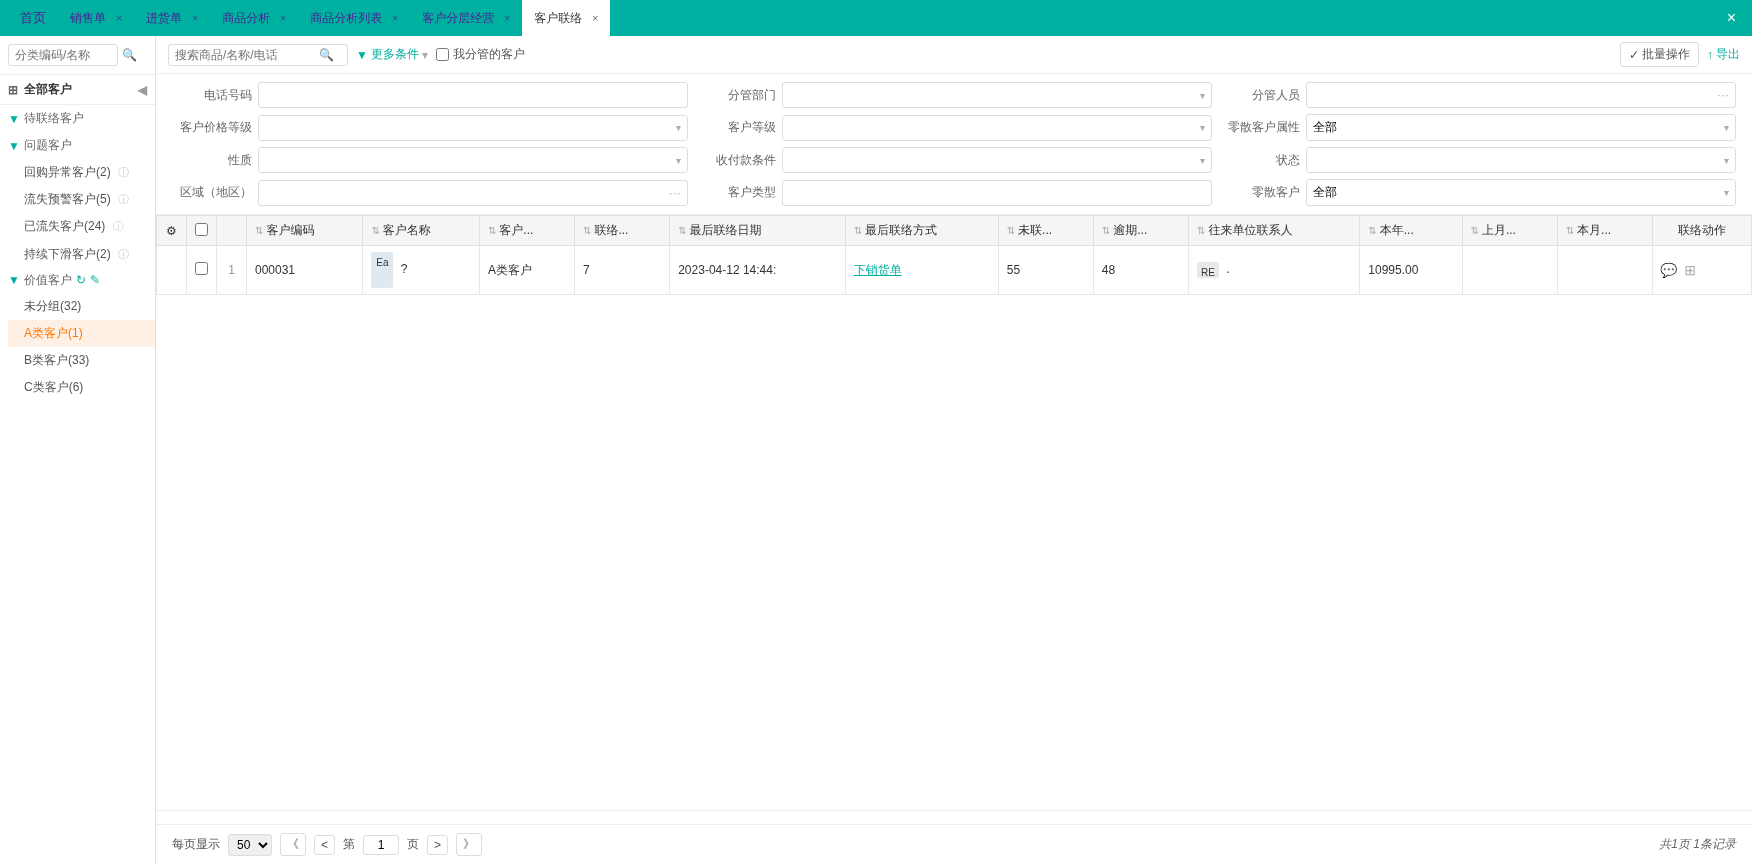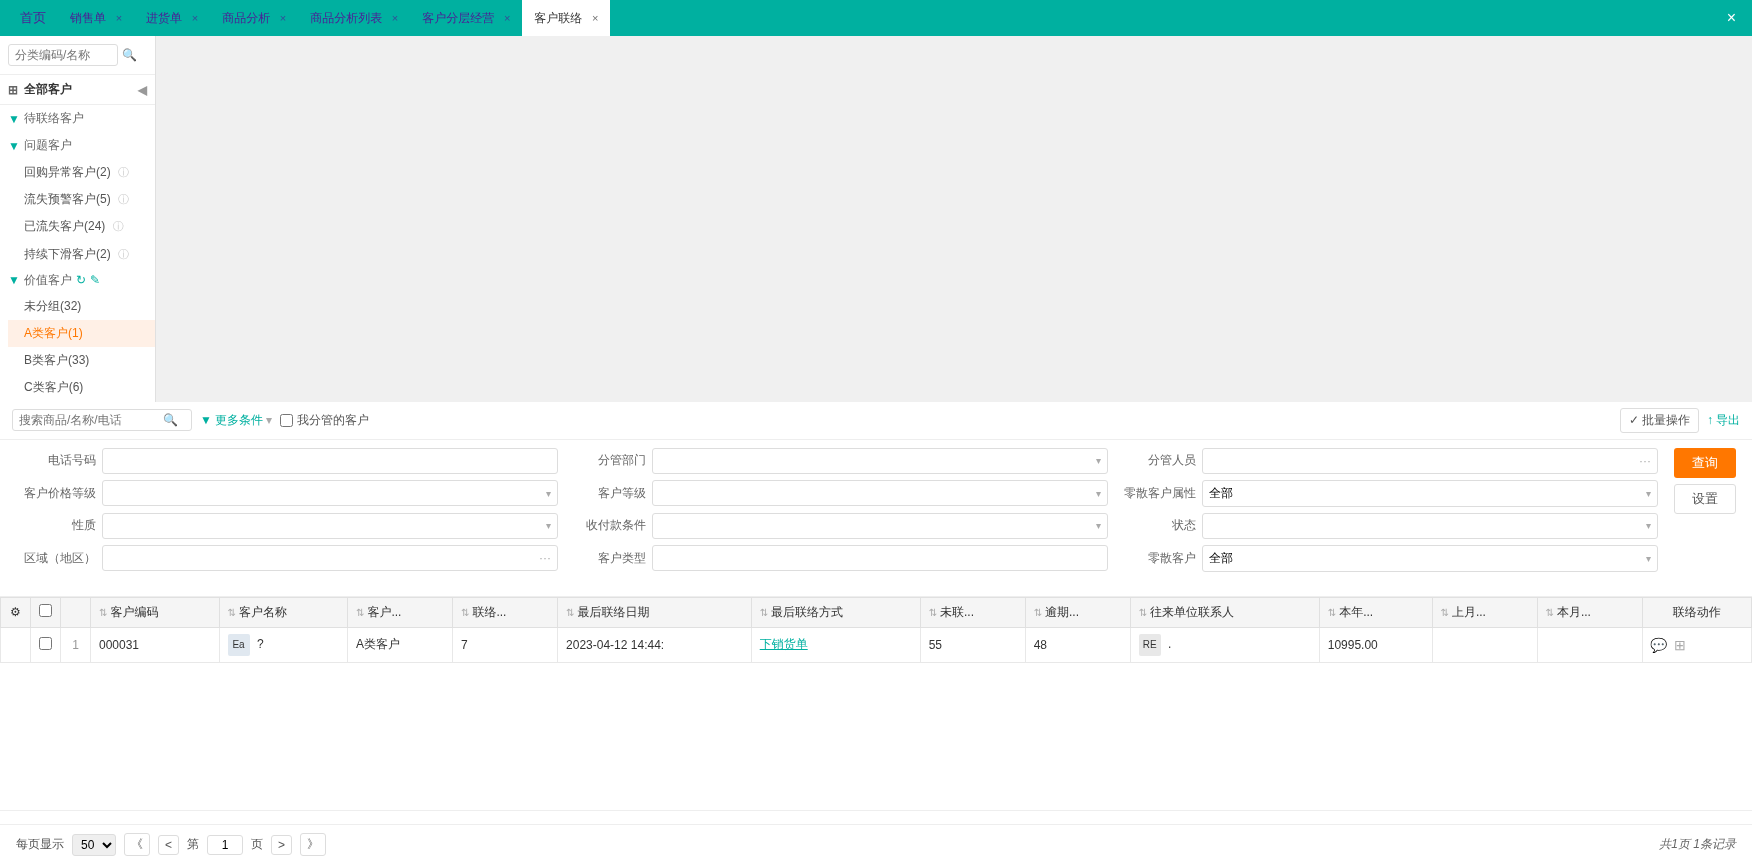--- a/index.html
+++ b/index.html
@@ -38,21 +38,20 @@
       color: white;
       font-size: 16px;
       cursor: pointer;
       padding: 0 8px;
     }
 
     
     .main-layout {
       display: flex;
       height: calc(864px - 36px);
-      flex-direction: column;
     }
 
     
     .sidebar {
       width: 156px;
       background: white;
       border-right: 1px solid #e0e0e0;
       overflow-y: auto;
       flex-shrink: 0;
     }
@@ -551,21 +550,21 @@
             </div>
             <div class="filter-field">
               <span class="filter-label">状态</span>
               <div class="filter-input" style="flex:1;">
                 <span></span>
                   <span class="dropdown-arrow">▾</span>
               </div>
             </div>
           </div>
 
-          <div class="filter-row" style="margin-bottom:16px;">
+          <div class="filter-row" style="margin-bottom:0;">
             <div class="filter-field">
               <span class="filter-label">区域（地区）</span>
               <div class="filter-input" style="flex:1;">
                 <span></span>
                   <span class="more-dots">···</span>
               </div>
             </div>
             <div class="filter-field">
               <span class="filter-label">客户类型</span>
               <div class="filter-input" style="flex:1;">
@@ -575,24 +574,20 @@
             <div class="filter-field">
               <span class="filter-label">零散客户</span>
               <div class="filter-input" style="flex:1;">
                 <span>全部</span>
                   <span class="dropdown-arrow">▾</span>
               </div>
             </div>
           </div>
         </div>
 
-        <div class="filter-actions">
-          <button class="btn-query">查询</button>
-          <button class="btn-settings">设置</button>
-        </div>
       </div>
     </div>
 
     <div class="table-container">
       <table>
         <thead>
           <tr>
             <th class="gear-col">
               <span>⚙</span>
             </th>
@@ -679,33 +674,33 @@
         </thead>
         <tbody>
           <tr>
             <td class="gear-col"></td>
             <td class="check-col">
               <input type="checkbox" style="">
             </td>
             <td class="row-number">1</td>
             <td>000031</td>
             <td>
-              <span style="display:inline-block;width:22px;height:22px;background:#e0e8f0;border-radius:2px;margin-right:4px;vertical-align:middle;font-size:10px;text-align:center;line-height:22px;">Ea</span>
+              <span style="display:inline-block;width:22px;height:36px;background:#e0e8f0;border-radius:2px;margin-right:4px;vertical-align:middle;font-size:10px;text-align:center;line-height:22px;">Ea</span>
               <span>?</span>
             </td>
             <td>A类客户</td>
             <td>7</td>
             <td>2023-04-12 14:44:</td>
             <td>
               <span class="link-text">下销货单</span>
             </td>
             <td>55</td>
             <td>48</td>
             <td>
-              <span style="display:inline-block;width:22px;height:22px;background:#e8e8e8;border-radius:2px;margin-right:4px;vertical-align:middle;font-size:10px;text-align:center;line-height:22px;">RE</span>
+              <span style="display:inline-block;width:22px;height:16px;background:#e8e8e8;border-radius:2px;margin-right:4px;vertical-align:middle;font-size:10px;text-align:center;line-height:22px;">RE</span>
               <span>.</span>
             </td>
             <td>10995.00</td>
             <td></td>
             <td></td>
             <td>
               <div class="action-cell">
                 <span class="act-icon">💬</span>
                 <span class="act-icon">⊞</span>
               </div>

